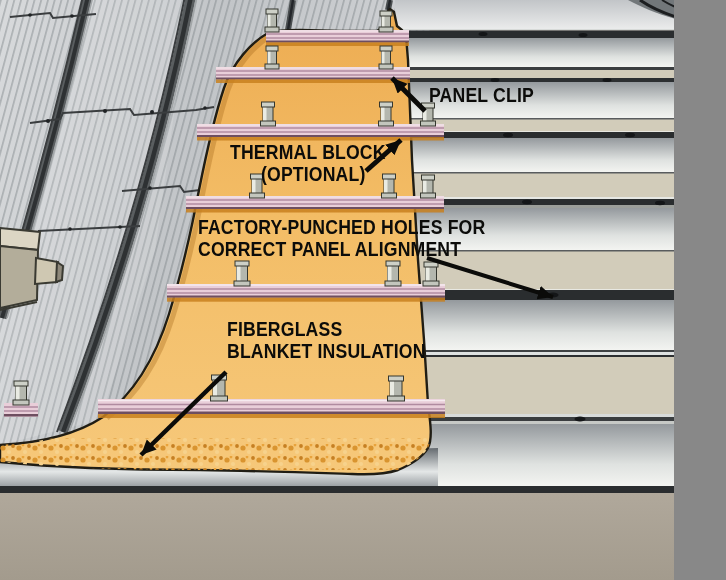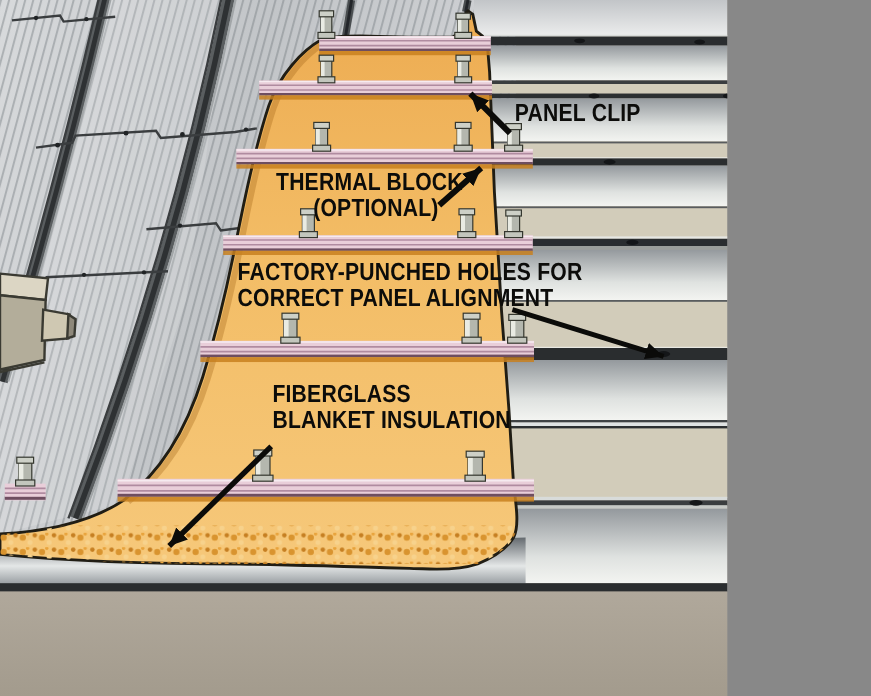--- a/index.html
+++ b/index.html
@@ -1,17 +1,17 @@
 <!DOCTYPE html>
 <html><head>
 <meta charset="utf-8">
 <style>
   html,body{margin:0;padding:0;background:#888;}
   .stage{
-    position:relative;width:606px;height:580px;overflow:hidden;
+    position:relative;width:674px;height:580px;overflow:hidden;
     background:#a9a399;font-family:"Liberation Sans",sans-serif;
   }
   .stage svg{position:absolute;left:0;top:0;}
   .lbl{
     position:absolute;font-weight:800;color:#0c0c0a;
     font-size:20.5px;line-height:22px;letter-spacing:.2px;
     transform:scaleX(.86);transform-origin:left top;white-space:nowrap;
   }
   .lbl .indent{margin-left:36px;}
 </style>

